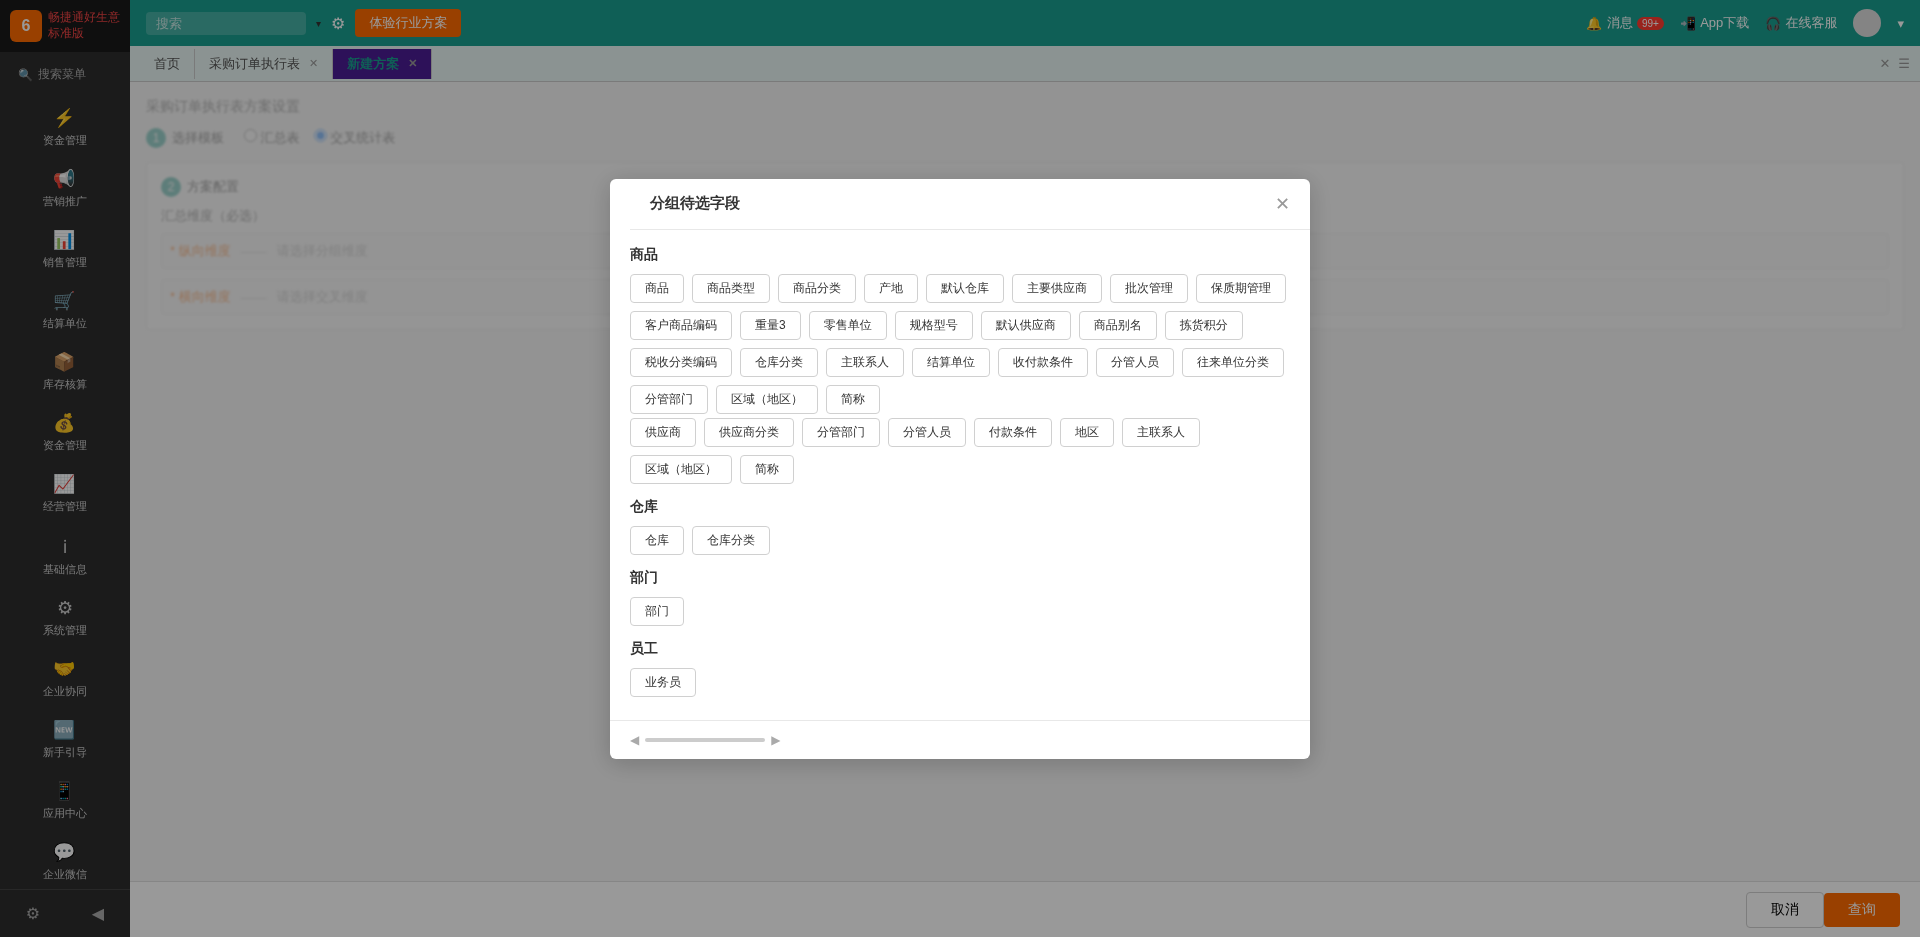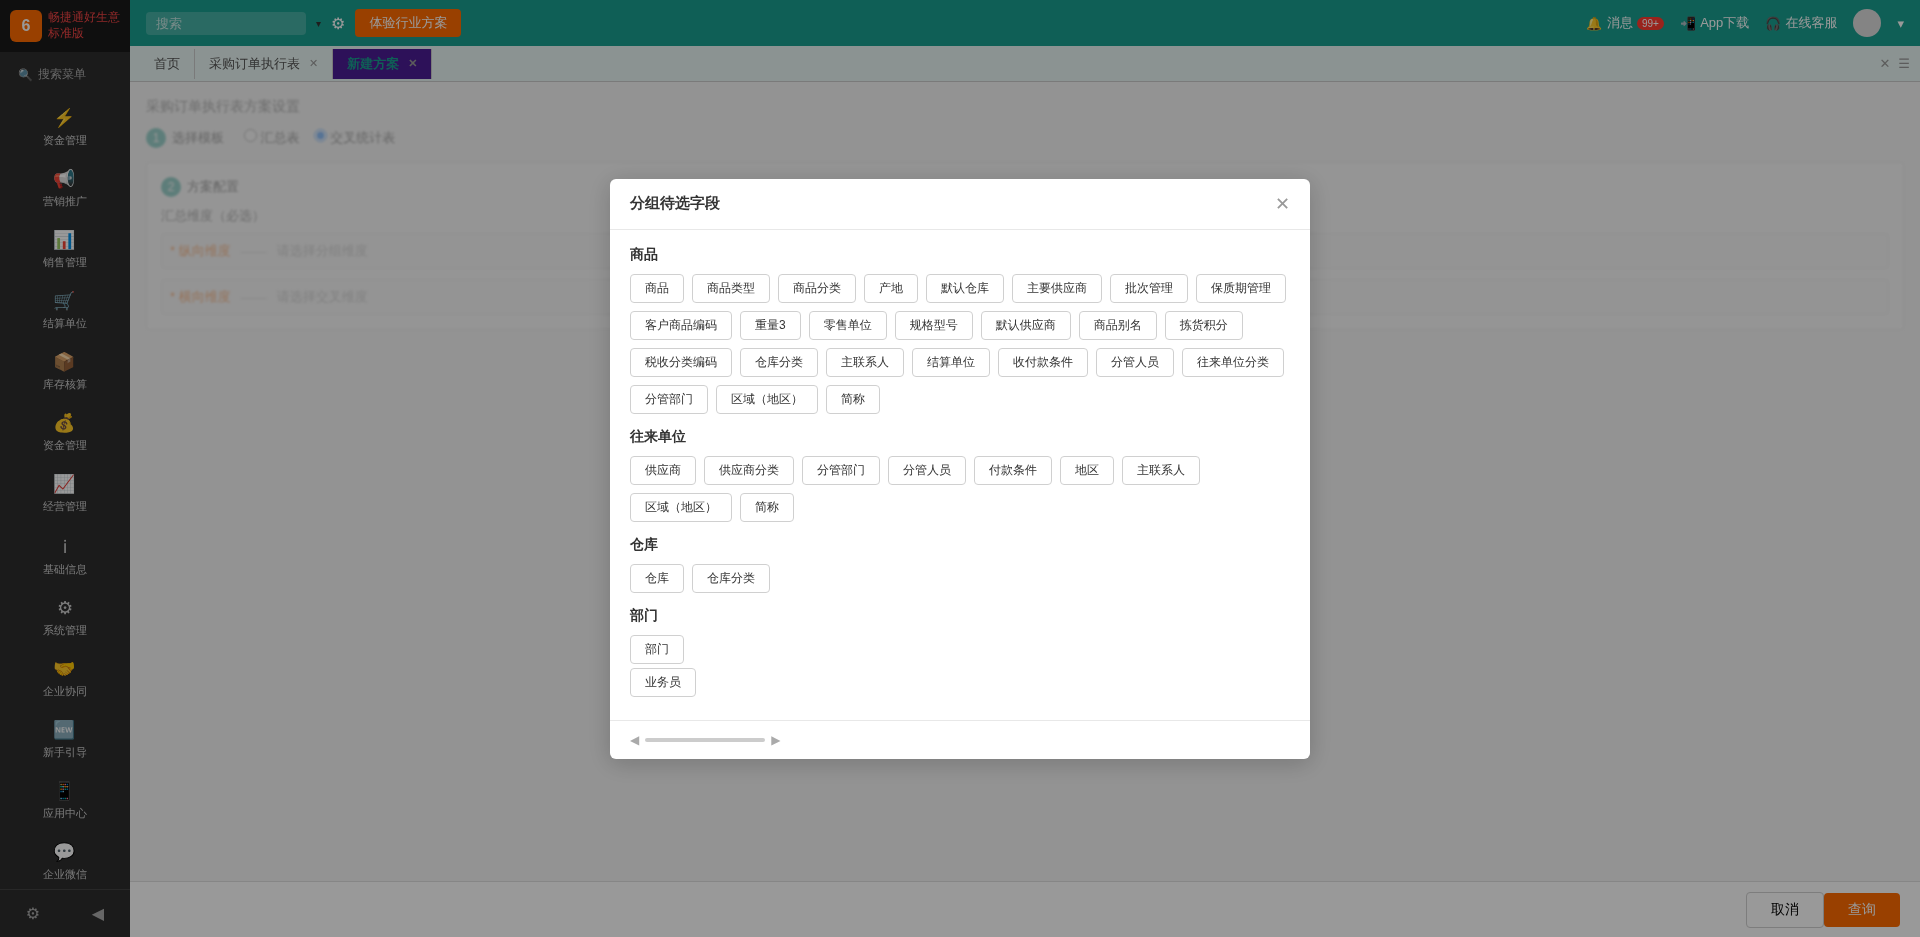--- a/index.html
+++ b/index.html
@@ -50,21 +50,21 @@
     .bg-content { opacity: 0.4; filter: blur(1px); }
     .step-bar { display: flex; align-items: center; gap: 20px; margin-bottom: 14px; }
     .step { display: flex; align-items: center; gap: 6px; }
     .step-num { width: 20px; height: 20px; border-radius: 50%; background: #1a9e8f; color: white; display: flex; align-items: center; justify-content: center; font-size: 12px; }
     .radio-group { display: flex; gap: 14px; align-items: center; font-size: 13px; }
     .section-box { background: white; border: 1px solid #e0e0e0; border-radius: 4px; padding: 14px; margin-bottom: 12px; }
 
     
     .modal-overlay { position: fixed; top: 0; left: 0; width: 100%; height: 100%; background: rgba(0,0,0,0.4); display: flex; align-items: center; justify-content: center; z-index: 1000; }
     .modal { background: white; border-radius: 6px; width: 700px; max-height: 580px; display: flex; flex-direction: column; box-shadow: 0 4px 24px rgba(0,0,0,0.2); }
-    .modal-header { display: flex; align-items: center; justify-content: space-between; padding: 14px 20px; border-bottom: 1px solid #e8e8e8; }
+    .modal-header { display: flex; align-items: center; justify-content: space-between; padding: 14px 20px; border-bottom: 1px solid #e8e8e8; margin-left: 20px; }
     .modal-header-title { font-size: 15px; font-weight: bold; color: #333; }
     .modal-close { background: none; border: none; font-size: 18px; cursor: pointer; color: #999; }
     .modal-body { flex: 1; overflow-y: auto; overflow-x: auto; padding: 16px 20px; }
     .modal-footer { padding: 12px 20px; border-top: 1px solid #e8e8e8; display: flex; justify-content: flex-end; gap: 10px; }
 
     
     .field-group-title { font-size: 14px; font-weight: bold; color: #333; margin-bottom: 10px; margin-top: 14px; }
     .field-group-title:first-child { margin-top: 0; }
     .field-tags { display: flex; flex-wrap: wrap; gap: 8px; margin-bottom: 4px; }
     .field-tag { padding: 5px 14px; border: 1px solid #d0d0d0; border-radius: 4px; font-size: 12px; cursor: pointer; background: white; color: #333; white-space: nowrap; }
@@ -268,21 +268,20 @@
               <button class="field-tag">主联系人</button>
               <button class="field-tag">结算单位</button>
               <button class="field-tag">收付款条件</button>
               <button class="field-tag">分管人员</button>
               <button class="field-tag">往来单位分类</button>
               <button class="field-tag">分管部门</button>
               <button class="field-tag">区域（地区）</button>
               <button class="field-tag">简称</button>
             </div>
 
-            <div class="field-group-title">往来单位</div>
             <div class="field-tags">
               <button class="field-tag">供应商</button>
               <button class="field-tag">供应商分类</button>
               <button class="field-tag">分管部门</button>
               <button class="field-tag">分管人员</button>
               <button class="field-tag">付款条件</button>
               <button class="field-tag">地区</button>
               <button class="field-tag">主联系人</button>
               <button class="field-tag">区域（地区）</button>
               <button class="field-tag">简称</button>
@@ -292,20 +291,21 @@
             <div class="field-tags">
               <button class="field-tag">仓库</button>
               <button class="field-tag">仓库分类</button>
             </div>
 
             <div class="field-group-title">部门</div>
             <div class="field-tags">
               <button class="field-tag">部门</button>
             </div>
 
+            <div class="field-group-title">员工</div>
             <div class="field-tags">
               <button class="field-tag">业务员</button>
             </div>
 
             <div class="field-tags"></div>
 
           </div>
           <div class="modal-footer">
 
             <div style="display:flex;align-items:center;gap:6px;margin-right:auto;font-size:12px;color:#aaa;">

